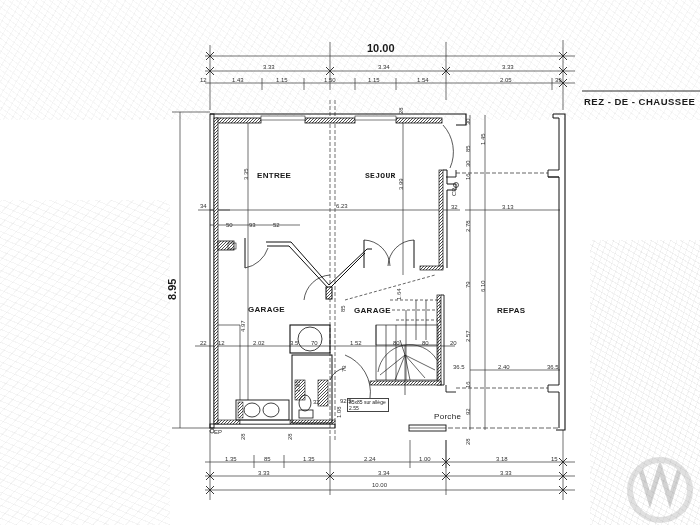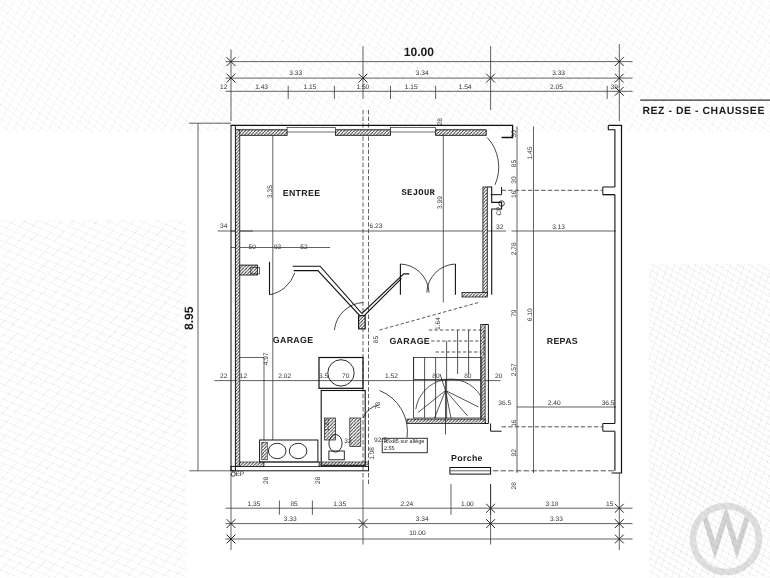--- a/index.html
+++ b/index.html
@@ -202,21 +202,21 @@
     </g>
   </svg>
 
   <div class="lbl title" style="left:584px;top:76px;margin-top:20px;">REZ - DE - CHAUSSEE</div>
 
   <div class="lbl room" style="left:257px;top:171px;">ENTREE</div>
   <div class="lbl room" style="left:365px;top:171px;font-family:Liberation Mono, monospace;">SEJOUR</div>
   <div class="lbl room" style="left:248px;top:305px;">GARAGE</div>
   <div class="lbl room" style="left:354px;top:306px;">GARAGE</div>
   <div class="lbl room" style="left:497px;top:306px;">REPAS</div>
-  <div class="lbl room" style="left:410px;top:412px;font-weight:bold;font-size:8px;text-align:center;">Porche</div>
+  <div class="lbl room" style="left:434px;top:412px;font-weight:normal;font-size:8px;text-align:center;">Porche</div>
 
   <div class="lbl big" style="left:367px;top:42px;">10.00</div>
   <div class="lbl dim" style="left:372px;top:482px;">10.00</div>
   <div class="lbl bigv" style="left:166px;top:300px;">8.95</div>
 
   <div class="lbl dim" style="left:263px;top:64px;">3.33</div>
   <div class="lbl dim" style="left:378px;top:64px;">3.34</div>
   <div class="lbl dim" style="left:502px;top:64px;">3.33</div>
 
   <div class="lbl dim" style="left:200px;top:77px;">12</div>

